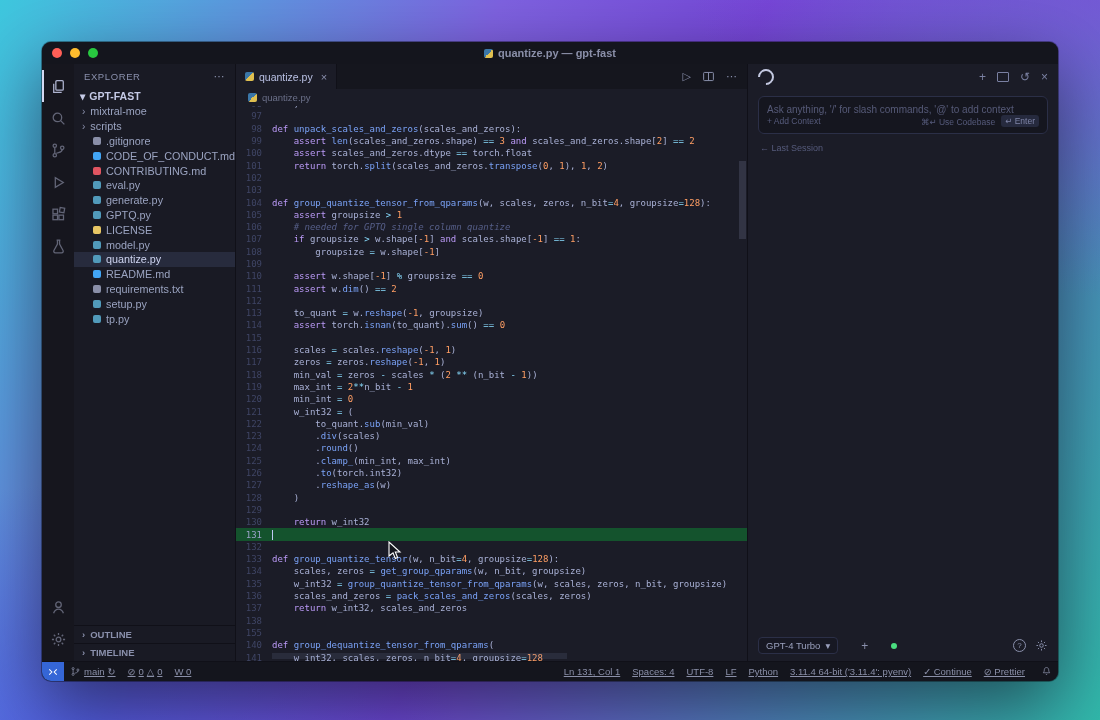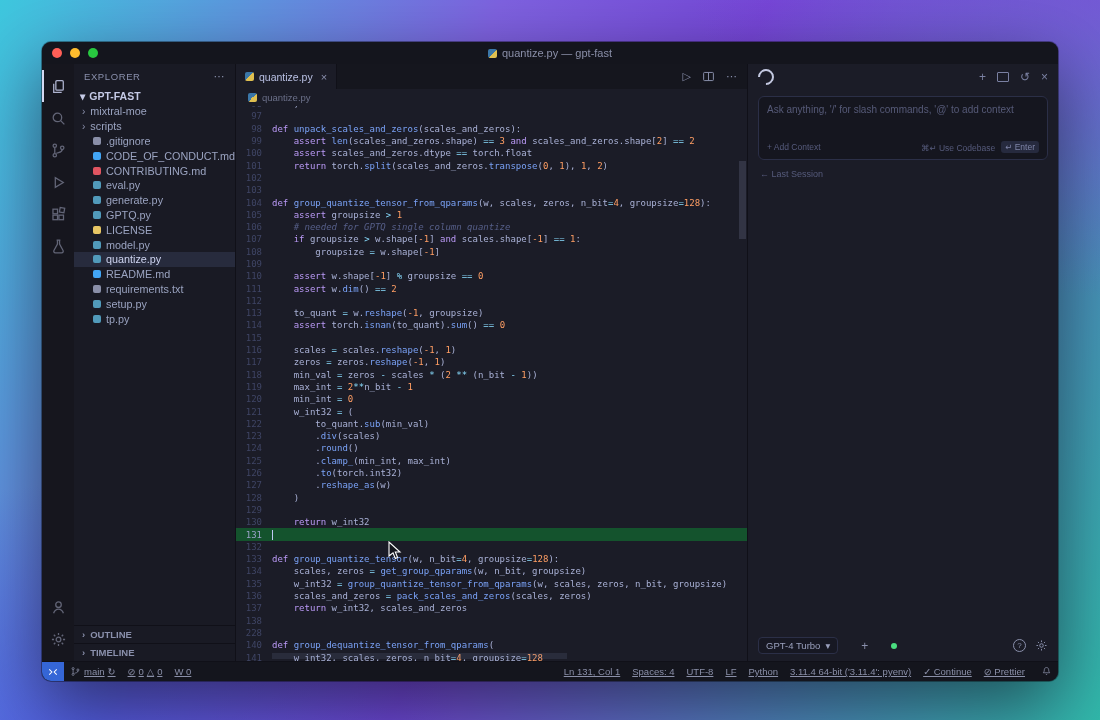--- a/index.html
+++ b/index.html
@@ -4,21 +4,21 @@
 <style>
   html,body{margin:0;padding:0;width:1100px;height:720px;overflow:hidden;font-family:"Liberation Sans",sans-serif;}
   .desktop{position:relative;width:1100px;height:720px;
     background:
       radial-gradient(620px 420px at 8% 102%, rgba(47,84,224,0.55), transparent 60%),
       radial-gradient(720px 520px at 102% -2%, rgba(140,64,228,0.60), transparent 60%),
       linear-gradient(118deg,#3ec8de 0%,#7e62e0 34%,#7447d6 52%,#31b9ab 100%);}
   .window{position:absolute;left:42px;top:42px;width:1016px;height:639px;background:#1b1c27;border-radius:9px;
     box-shadow:0 25px 70px rgba(0,0,0,.5),0 0 0 1px rgba(0,0,0,.35);display:flex;flex-direction:column;overflow:hidden;}
   
-  .titlebar{flex:0 0 22px;background:#14151d;display:flex;align-items:center;position:relative;}
+  .titlebar{flex:0 0 22px;background:#14151d;display:flex;align-items:center;position:relative;font-weight:bold;}
   .traffic{position:absolute;left:10px;top:6px;display:flex;gap:8px;}
   .tl{width:10px;height:10px;border-radius:50%;}
   .tl.red{background:#ff5f57}.tl.yellow{background:#febc2e}.tl.green{background:#28c840}
   .title{margin:0 auto;font-size:11px;color:#8a8fa8;display:flex;gap:5px;align-items:center;}
   .py-ico{width:9px;height:9px;border-radius:2px;background:linear-gradient(135deg,#3b77a8 50%,#e0c050 50%);display:inline-block;}
   
   .main{flex:1;display:flex;min-height:0;}
   .activitybar{flex:0 0 30px;background:#16161e;display:flex;flex-direction:column;align-items:center;padding-top:6px;}
   .ab-icon{width:28px;height:32px;display:flex;align-items:center;justify-content:center;opacity:.5;border-left:2px solid transparent;border-right:2px solid transparent;}
   .ab-icon.active{opacity:1;border-left:2px solid #d5d9f2;}
@@ -56,21 +56,21 @@
   .t-k{color:#bb9af7}.t-f{color:#7aa2f7}.t-n{color:#ff9e64}.t-o{color:#89ddff}.t-c{color:#565f89;font-style:italic}.t-d{color:#a9b1d6}
   .vscroll{position:absolute;right:1px;top:55px;width:7px;height:78px;background:rgba(130,140,175,.22);}
   .hscroll{position:absolute;left:36px;bottom:2px;height:6px;width:295px;background:rgba(130,140,175,.15);}
   
   .panel{flex:0 0 310px;background:#1b1c27;border-left:1px solid #101018;display:flex;flex-direction:column;position:relative;}
   .panel-head{flex:0 0 26px;display:flex;align-items:center;padding:0 10px;gap:11px;}
   .logo-ring{width:12px;height:12px;border:2px solid #c3c8e0;border-radius:50%;border-bottom-color:transparent;transform:rotate(45deg);}
   .ph-spacer{flex:1;}
   .ph-icon{color:#7a80a2;font-size:12px;line-height:1;}
   .layout-box{width:10px;height:8px;border:1px solid #7a80a2;border-radius:1px;}
-  .chat-input-box{margin:6px 10px 0;background:#15161f;border:1px solid #2b2f47;border-radius:6px;padding:7px 8px 6px;display:flex;flex-direction:column;gap:26px;}
+  .chat-input-box{margin:6px 10px 0;background:#15161f;border:1px solid #2b2f47;border-radius:6px;padding:7px 8px 6px;display:flex;flex-direction:column;gap:0;}
   .chat-ph-input{background:transparent;border:none;outline:none;color:#a9b1d6;font-size:10px;font-family:"Liberation Sans",sans-serif;width:100%;padding:0;}
   .chat-ph-input::placeholder{color:#565a78;}
   .chat-meta{display:flex;align-items:center;font-size:8.5px;color:#565b7c;gap:6px;}
   .chat-meta .right{margin-left:auto;display:flex;gap:6px;align-items:flex-end;}
   .kbd-badge{background:#262a3e;border-radius:3px;padding:1px 4px;color:#7f85a8;}
   .last-session{margin:9px 12px;font-size:9px;color:#565b7c;}
   .panel-foot{position:absolute;left:10px;right:10px;bottom:7px;display:flex;align-items:center;gap:23px;}
   .model-pill{border:1px solid #2b2f47;border-radius:4px;padding:2px 7px;font-size:9.5px;color:#9aa0bd;display:flex;gap:5px;align-items:center;background:#171823;}
   .plus-btn{color:#8a90ac;font-size:12px;}
   .dot-green{width:6px;height:6px;border-radius:50%;background:#4ade80;}
@@ -300,21 +300,21 @@
               <div class="code-line"><span class="gutter">129</span><span class="line-content"></span></div>
               <div class="code-line"><span class="gutter">130</span><span class="line-content"><span class="t-d">    </span><span class="t-k">return</span><span class="t-d"> w_int32</span></span></div>
               <div class="code-line current"><span class="gutter">131</span><span class="line-content"><span class="caret"></span></span></div>
               <div class="code-line"><span class="gutter">132</span><span class="line-content"></span></div>
               <div class="code-line"><span class="gutter">133</span><span class="line-content"><span class="t-k">def</span><span class="t-d"> </span><span class="t-f">group_quantize_tensor</span><span class="t-d">(w, n_bit</span><span class="t-o">=</span><span class="t-n">4</span><span class="t-d">, groupsize</span><span class="t-o">=</span><span class="t-n">128</span><span class="t-d">):</span></span></div>
               <div class="code-line"><span class="gutter">134</span><span class="line-content"><span class="t-d">    scales, zeros </span><span class="t-o">=</span><span class="t-d"> </span><span class="t-f">get_group_qparams</span><span class="t-d">(w, n_bit, groupsize)</span></span></div>
               <div class="code-line"><span class="gutter">135</span><span class="line-content"><span class="t-d">    w_int32 </span><span class="t-o">=</span><span class="t-d"> </span><span class="t-f">group_quantize_tensor_from_qparams</span><span class="t-d">(w, scales, zeros, n_bit, groupsize)</span></span></div>
               <div class="code-line"><span class="gutter">136</span><span class="line-content"><span class="t-d">    scales_and_zeros </span><span class="t-o">=</span><span class="t-d"> </span><span class="t-f">pack_scales_and_zeros</span><span class="t-d">(scales, zeros)</span></span></div>
               <div class="code-line"><span class="gutter">137</span><span class="line-content"><span class="t-d">    </span><span class="t-k">return</span><span class="t-d"> w_int32, scales_and_zeros</span></span></div>
               <div class="code-line"><span class="gutter">138</span><span class="line-content"></span></div>
-              <div class="code-line"><span class="gutter">228</span><span class="line-content"></span></div>
+              <div class="code-line"><span class="gutter">155</span><span class="line-content"></span></div>
               <div class="code-line"><span class="gutter">140</span><span class="line-content"><span class="t-k">def</span><span class="t-d"> </span><span class="t-f">group_dequantize_tensor_from_qparams</span><span class="t-d">(</span></span></div>
               <div class="code-line"><span class="gutter">141</span><span class="line-content"><span class="t-d">    w_int32, scales, zeros, n_bit</span><span class="t-o">=</span><span class="t-n">4</span><span class="t-d">, groupsize</span><span class="t-o">=</span><span class="t-n">128</span></span></div>
             </div>
           <div class="vscroll"></div>
           <div class="hscroll"></div>
         </div>
       </div>
 
       <div class="panel">
         <div class="panel-head">

